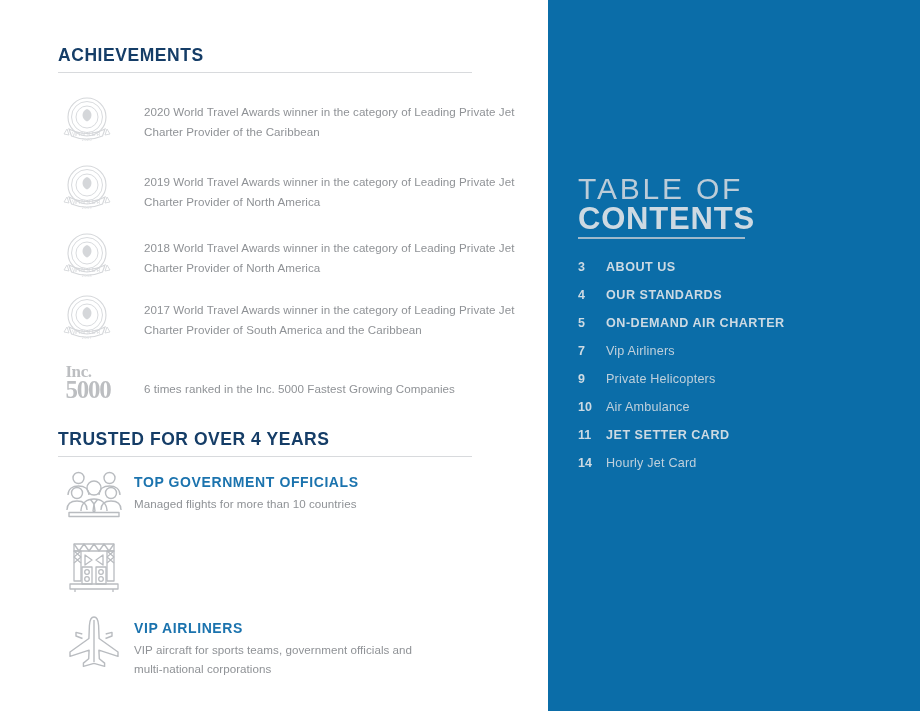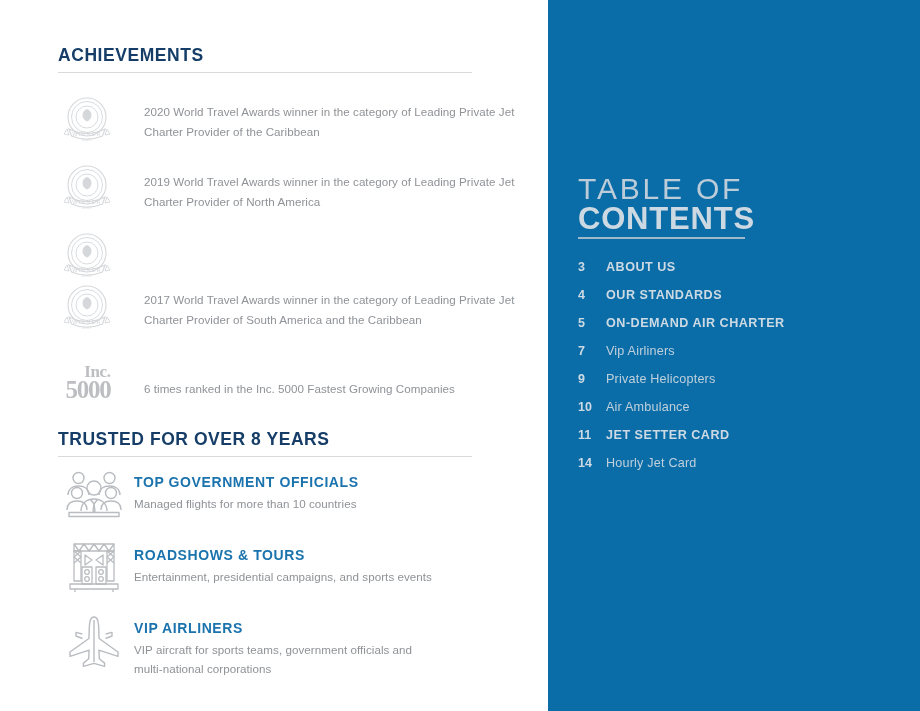--- a/index.html
+++ b/index.html
@@ -72,29 +72,29 @@
     line-height: 20px;
     color: #8f9296;
     font-family: "Liberation Sans", sans-serif;
     letter-spacing: 0.05px;
     padding-top: 6px;
   }
 
   #ach-0 { top: 96px; }
   #ach-1 { top: 164px; align-items: center; }
   #ach-2 { top: 232px; }
-  #ach-3 { top: 284px; }
+  #ach-3 { top: 294px; }
   #ach-4 { top: 365px; }
 
   
   .inc-logo {
     font-family: "Liberation Serif", serif;
     color: #bcbec1;
     line-height: 0.84;
-    text-align: right;
+    text-align: left;
     padding-left: 2px;
   }
   .inc-logo .inc-top {
     display: block;
     font-size: 17px;
     font-weight: bold;
     letter-spacing: -0.4px;
   }
   .inc-logo .inc-bottom {
     display: block;
@@ -263,20 +263,21 @@
           <circle cx="28" cy="21" r="15.5" fill="none" stroke="#d5d7da" stroke-width="0.9"></circle>
           <circle cx="28" cy="21" r="11" fill="none" stroke="#d5d7da" stroke-width="0.9"></circle>
           <path d="M28 13 c3 1 4.5 3.5 4.5 6 c0 3-2 5.5-4.5 6.5 c-2.5-1-4.5-3.5-4.5-6.5 c0-2.5 1.5-5 4.5-6z" fill="#d5d7da"></path>
           <path d="M10 33 q18 9 36 0 l-2.5 7 q-15.5 6.5 -31 0 z" fill="none" stroke="#d5d7da" stroke-width="1.1"></path>
           <text x="28" y="39.5" font-family="Liberation Sans, sans-serif" font-size="5.4" fill="#d5d7da" text-anchor="middle" letter-spacing="1.3">WINNER</text>
           <text x="28" y="45.2" font-family="Liberation Sans, sans-serif" font-size="3.6" fill="#d5d7da" text-anchor="middle" letter-spacing="0.6">2018</text>
           <path d="M8 33 l-3 5 l5 1 z" fill="none" stroke="#d5d7da" stroke-width="0.9"></path>
           <path d="M48 33 l3 5 l-5 1 z" fill="none" stroke="#d5d7da" stroke-width="0.9"></path>
         </svg>
       </div>
+      <div class="ach-text">2018 World Travel Awards winner in the category of Leading Private Jet Charter Provider of North America</div>
     </div>
 
     <div class="ach-row" id="ach-3">
       <div class="ach-badge">
         <svg width="56" height="50" viewBox="0 0 56 50">
           <circle cx="28" cy="21" r="19" fill="none" stroke="#d5d7da" stroke-width="1.1"></circle>
           <circle cx="28" cy="21" r="15.5" fill="none" stroke="#d5d7da" stroke-width="0.9"></circle>
           <circle cx="28" cy="21" r="11" fill="none" stroke="#d5d7da" stroke-width="0.9"></circle>
           <path d="M28 13 c3 1 4.5 3.5 4.5 6 c0 3-2 5.5-4.5 6.5 c-2.5-1-4.5-3.5-4.5-6.5 c0-2.5 1.5-5 4.5-6z" fill="#d5d7da"></path>
           <path d="M10 33 q18 9 36 0 l-2.5 7 q-15.5 6.5 -31 0 z" fill="none" stroke="#d5d7da" stroke-width="1.1"></path>
@@ -292,21 +293,21 @@
     <div class="ach-row" id="ach-4">
       <div class="ach-badge">
         <div class="inc-logo">
           <span class="inc-top">Inc.</span>
           <span class="inc-bottom">5000</span>
         </div>
       </div>
       <div class="ach-text" style="padding-top:14px">6 times ranked in the Inc. 5000 Fastest Growing Companies</div>
     </div>
 
-    <div class="section-heading" id="heading-trusted">TRUSTED FOR OVER 8 YEARS</div>
+    <div class="section-heading" id="heading-trusted">TRUSTED FOR OVER 4 YEARS</div>
     <div class="heading-rule" id="rule-trusted"></div>
 
     <div class="trust-row" id="trust-0">
       <div class="trust-icon">
         <svg width="60" height="52" viewBox="0 0 60 52">
           <g fill="none" stroke="#b9bcc0" stroke-width="1.4" stroke-linejoin="round">
             <circle cx="14.5" cy="10" r="5.5"></circle>
             <path d="M4 27 c0-6 4.5-9 10.5-9 c6 0 10.5 3 10.5 9"></path>
             <circle cx="45.5" cy="10" r="5.5"></circle>
             <path d="M35 27 c0-6 4.5-9 10.5-9 c6 0 10.5 3 10.5 9"></path>
@@ -344,24 +345,20 @@
             <circle cx="22" cy="31" r="2.3"></circle>
             <circle cx="22" cy="38" r="2.3"></circle>
             <rect x="31" y="26" width="10" height="17"></rect>
             <circle cx="36" cy="31" r="2.3"></circle>
             <circle cx="36" cy="38" r="2.3"></circle>
             <rect x="5" y="43" width="48" height="5"></rect>
             <path d="M10 48 v3 M48 48 v3"></path>
           </g>
         </svg>
       </div>
-      <div class="trust-body">
-        <div class="trust-title">ROADSHOWS &amp; TOURS</div>
-        <div class="trust-desc">Entertainment, presidential campaigns, and sports events</div>
-      </div>
     </div>
 
     <div class="trust-row" id="trust-2">
       <div class="trust-icon">
         <svg width="60" height="56" viewBox="0 0 60 56">
           <g fill="none" stroke="#b9bcc0" stroke-width="1.4" stroke-linejoin="round">
             <path d="M30 3 c2.6 0 4.3 3.4 4.6 8.5 l0.5 13 l18.9 13.5 v4.4 l-19.1-6.3 l0.4 8.6 l5.3 4.4 v3.3 l-10.6-3.1 l-10.6 3.1 v-3.3 l5.3-4.4 l0.4-8.6 l-19.1 6.3 v-4.4 l18.9-13.5 l0.5-13 C25.7 6.4 27.4 3 30 3 z"></path>
             <path d="M18.5 24.5 l-6.5-2.5 l0-3.6 l6.3 1.6"></path>
             <path d="M41.5 24.5 l6.5-2.5 l0-3.6 l-6.3 1.6"></path>
             <path d="M30 6 v42"></path>

